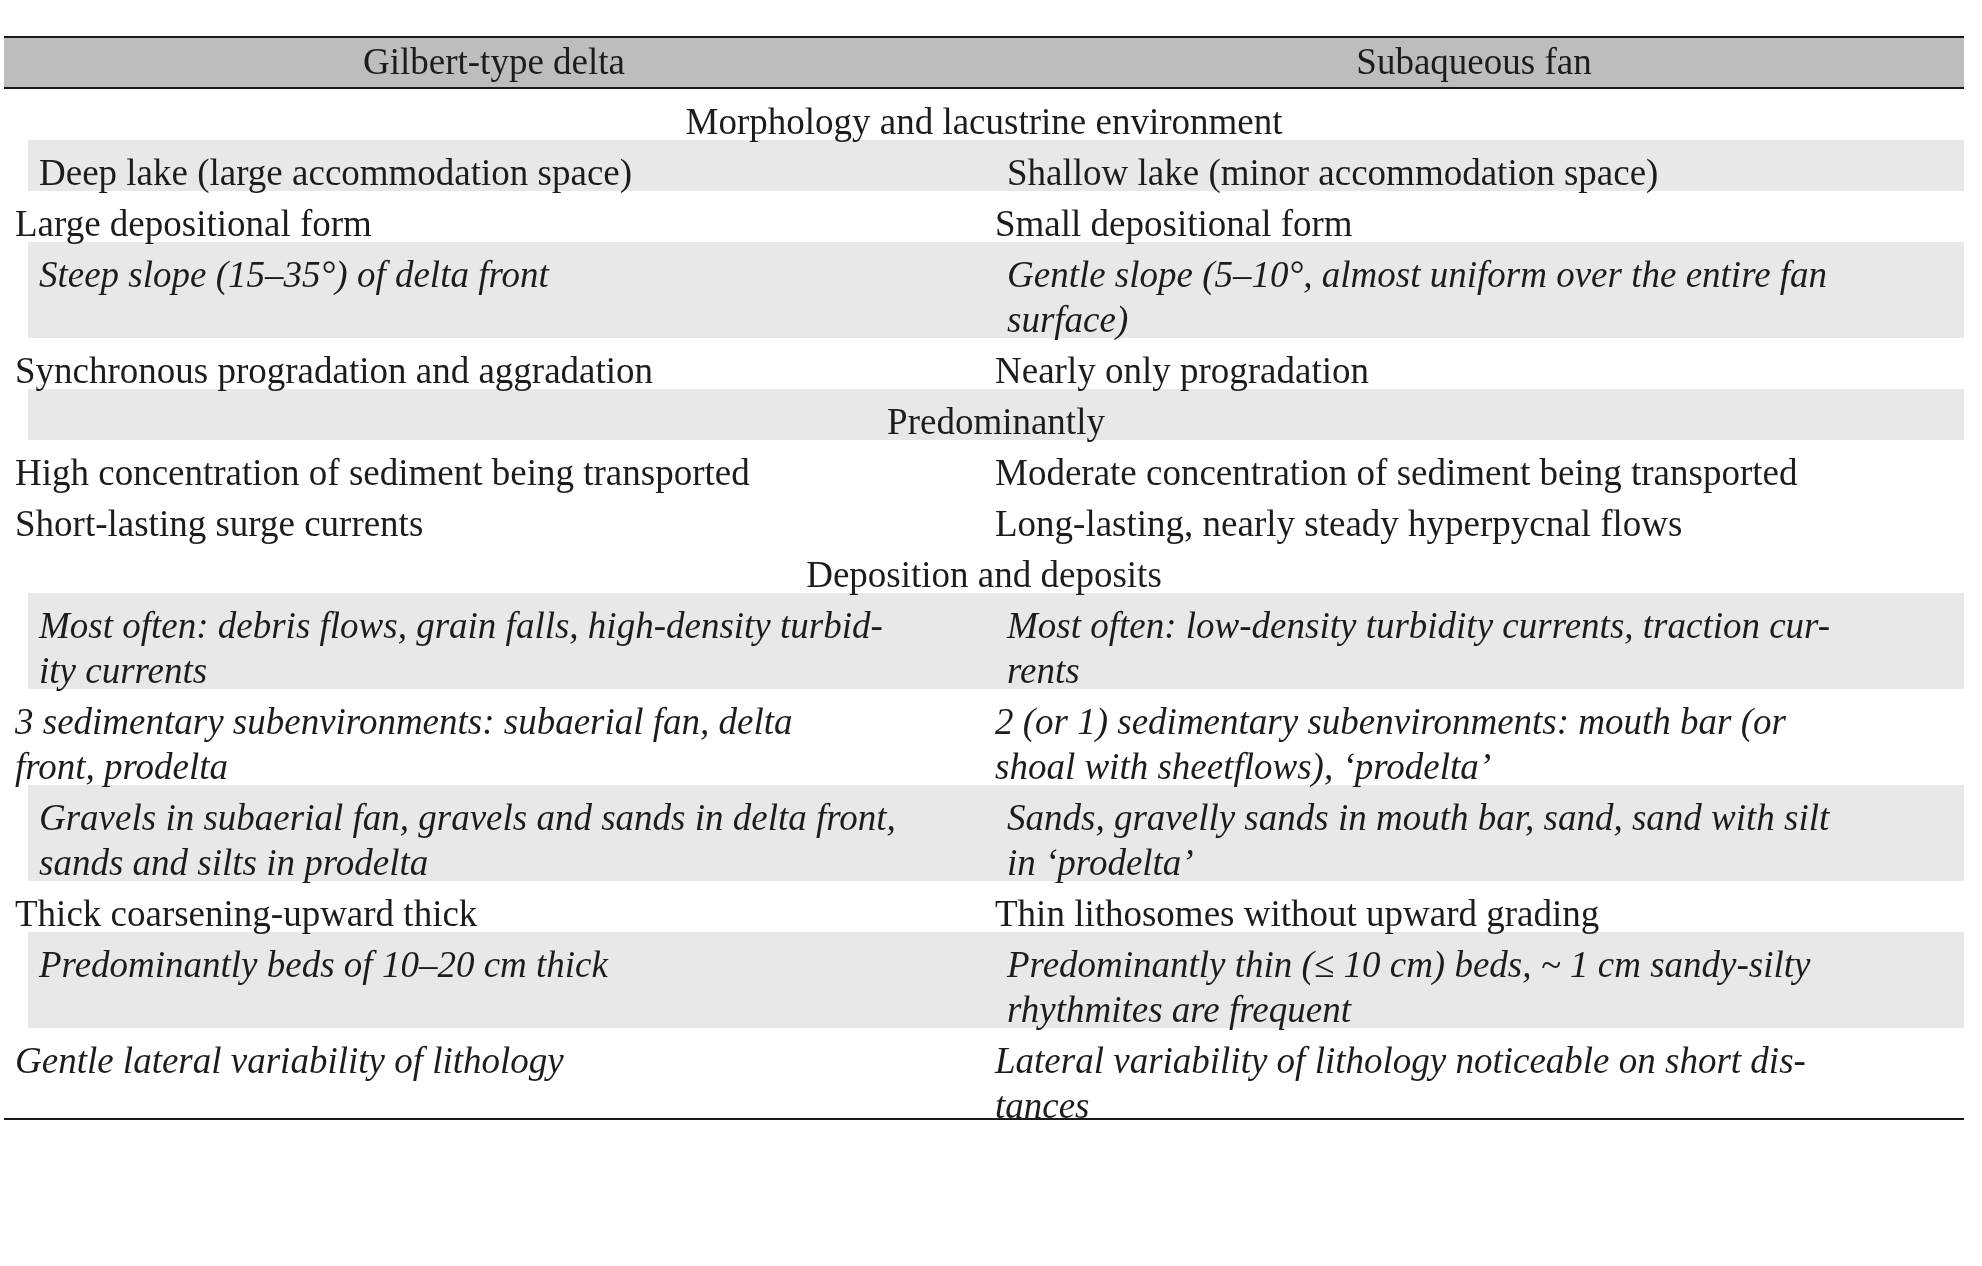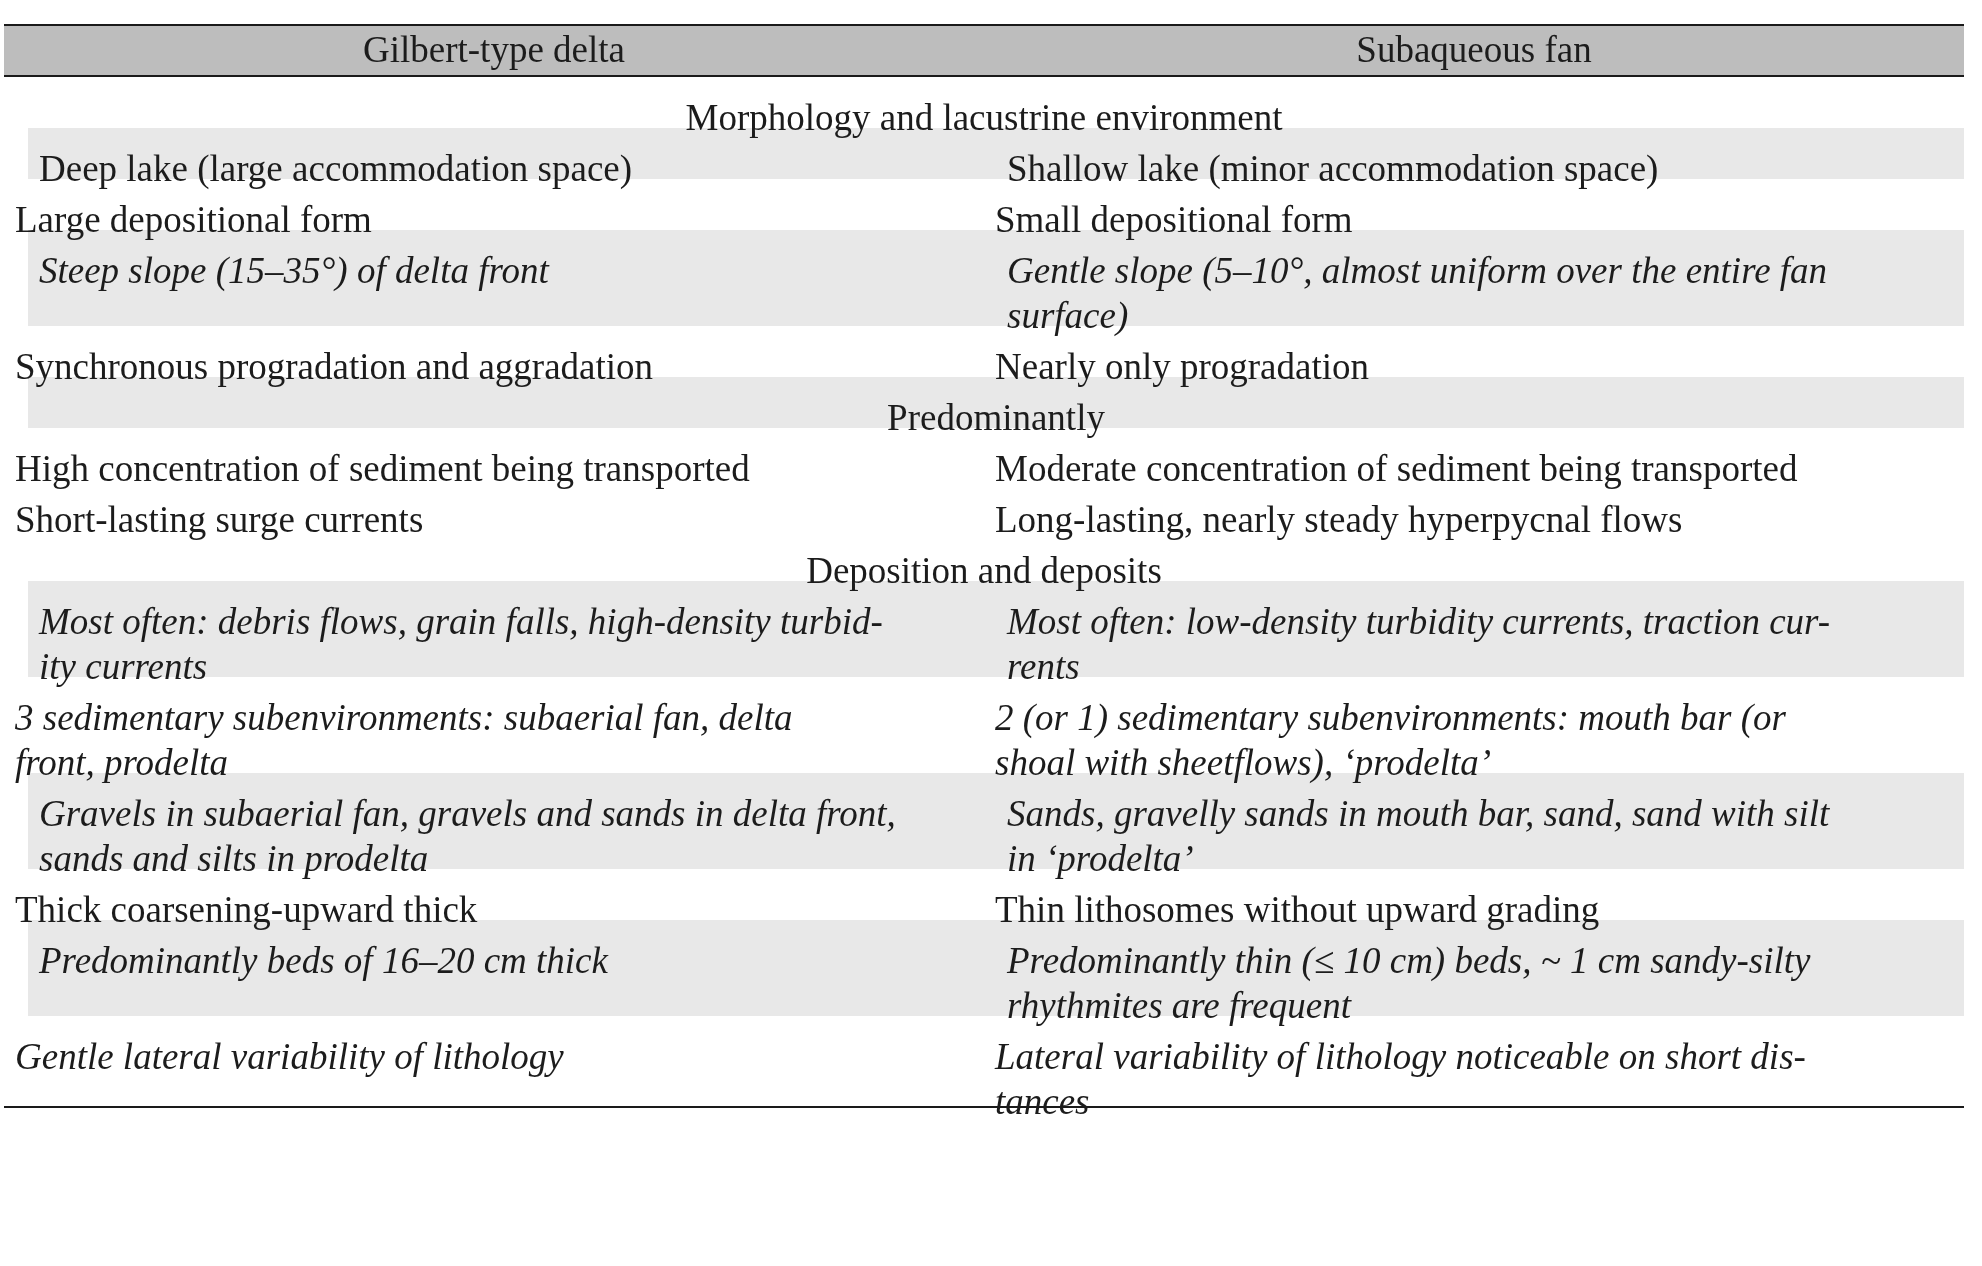--- a/index.html
+++ b/index.html
@@ -11,21 +11,21 @@
       width: 1982px;
       height: 1266px;
       position: relative;
       overflow: hidden;
       font-family: "Liberation Serif", "DejaVu Serif", serif;
       color: #1c1c1c;
     }
     .table {
       position: absolute;
       left: 4px;
-      top: 24px;
+      top: 36px;
       width: 1960px;
     }
     .head {
       display: flex;
       height: 49px;
       background: #bdbdbd;
       border-top: 2px solid #1a1a1a;
       border-bottom: 2px solid #1a1a1a;
       box-sizing: content-box;
     }
@@ -36,21 +36,21 @@
     }
     .c1 { width: 980px; box-sizing: border-box; padding-left: 11px; padding-right: 6px; }
     .c2 { width: 980px; box-sizing: border-box; padding-left: 11px; padding-right: 6px; }
     .head .c1, .head .c2 { padding: 0; }
     .row {
       display: flex;
       font-size: 37px;
       line-height: 45px;
       white-space: pre-line;
       box-sizing: border-box;
-      padding-top: 18px;
+      padding-top: 10px;
     }
     .row.gray { background: #e8e8e8; margin-left: 24px; }
     .row.section {
       justify-content: center;
       text-align: center;
     }
     .row.h1 { height: 51px; }
     .row.h2 { height: 96px; font-style: italic; }
     .bottom-rule {
       height: 0;
@@ -119,21 +119,21 @@
     <div class="c1">Gravels in subaerial fan, gravels and sands in delta front,
 sands and silts in prodelta</div>
     <div class="c2">Sands, gravelly sands in mouth bar, sand, sand with silt
 in ‘prodelta’</div>
   </div>
   <div class="row h1">
     <div class="c1">Thick coarsening-upward thick</div>
     <div class="c2">Thin lithosomes without upward grading</div>
   </div>
   <div class="row gray h2">
-    <div class="c1">Predominantly beds of 16–20 cm thick</div>
+    <div class="c1">Predominantly beds of 10–20 cm thick</div>
     <div class="c2">Predominantly thin (≤ 10 cm) beds, ~ 1 cm sandy-silty
 rhythmites are frequent</div>
   </div>
   <div class="row h2">
     <div class="c1">Gentle lateral variability of lithology</div>
     <div class="c2">Lateral variability of lithology noticeable on short dis-
 tances</div>
   </div>
 
   <div class="bottom-rule"></div>

